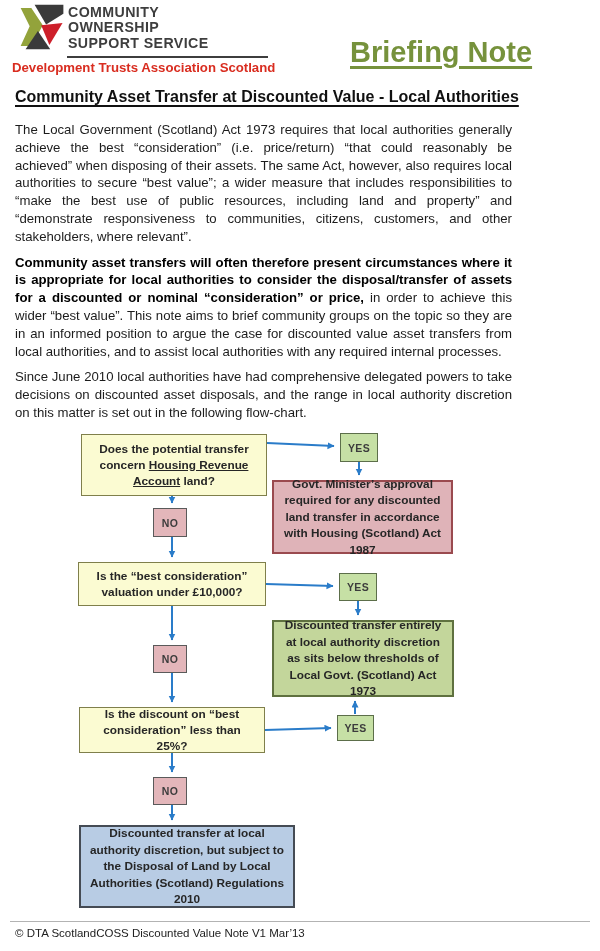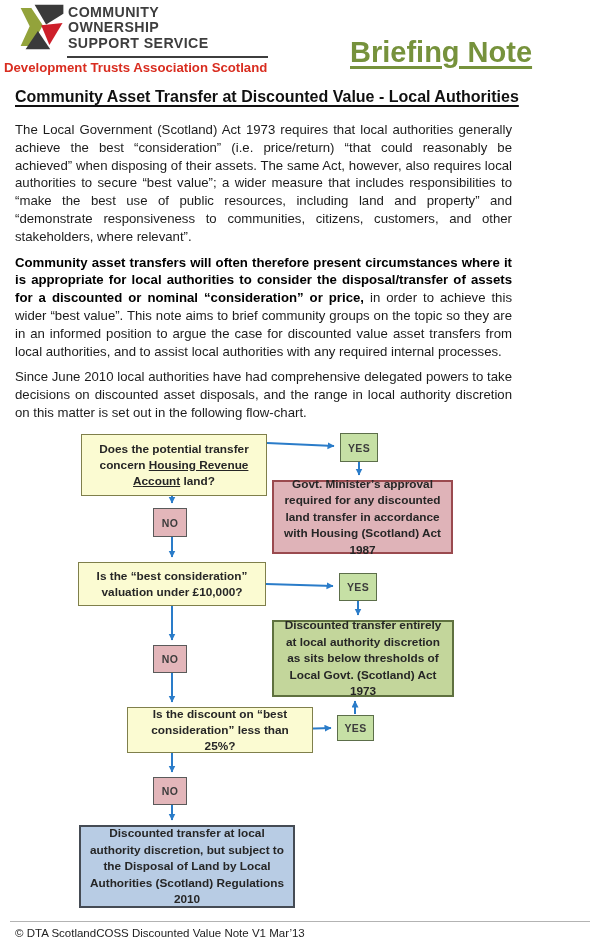--- a/index.html
+++ b/index.html
@@ -4,21 +4,21 @@
 <style>
   html,body{margin:0;padding:0;background:#fff;}
   .page{position:relative;width:600px;height:951px;background:#ffffff;overflow:hidden;
         font-family:"Liberation Sans",sans-serif;color:#1c1c1c;}
 
   
   .logo-svg{position:absolute;left:18px;top:4px;width:48px;height:46px;}
   .coss-name{position:absolute;left:68px;top:5px;font-weight:bold;font-size:14.2px;
              line-height:15.4px;letter-spacing:.4px;color:#3e3e3e;white-space:pre-line;}
   .coss-rule{position:absolute;left:67px;top:56px;width:201px;height:2px;background:#3e3e3e;}
-  .coss-tagline{position:absolute;left:4px;top:60px;font-weight:bold;font-size:13.2px;
+  .coss-tagline{position:absolute;left:12px;top:60px;font-weight:bold;font-size:13.2px;
                 color:var(--tagline-red,#d92d20);}
   .briefing{position:absolute;left:350px;top:36px;font-weight:bold;font-size:29px;
             color:var(--brand-green,#76923c);text-decoration:underline;
             text-decoration-thickness:2.5px;text-underline-offset:4px;}
 
   
   .doc-title{position:absolute;left:15px;top:88px;font-weight:bold;font-size:16px;color:#111;
              text-decoration:underline;text-decoration-thickness:1.8px;text-underline-offset:3px;}
   .body-copy{position:absolute;left:15px;top:121px;width:513px;font-size:13.2px;line-height:17.8px;}
   .body-copy p{margin:0 16px 8px 0;text-align:justify;}
@@ -101,21 +101,21 @@
     </div>
     <div class="box tag yes" style="left:340px;top:23px;width:38px;height:29px;">YES</div>
     <div class="box outcome outcome-pink" style="left:272px;top:70px;width:181px;height:74px;">Govt. Minister’s approval required for any discounted land transfer in accordance with Housing (Scotland) Act 1987</div>
     <div class="box tag no" style="left:153px;top:98px;width:34px;height:29px;">NO</div>
 
     <div class="box q" style="left:78px;top:152px;width:188px;height:44px;">Is the “best consideration” valuation under £10,000?</div>
     <div class="box tag yes" style="left:339px;top:163px;width:38px;height:28px;">YES</div>
     <div class="box outcome outcome-green" style="left:272px;top:210px;width:182px;height:77px;">Discounted transfer entirely at local authority discretion as sits below thresholds of Local Govt. (Scotland) Act 1973</div>
     <div class="box tag no" style="left:153px;top:235px;width:34px;height:28px;">NO</div>
 
-    <div class="box q" style="left:79px;top:297px;width:186px;height:46px;margin-left:48px;">Is the discount on “best consideration” less than 25%?</div>
+    <div class="box q" style="left:79px;top:297px;width:186px;height:46px;">Is the discount on “best consideration” less than 25%?</div>
     <div class="box tag yes" style="left:337px;top:305px;width:37px;height:26px;">YES</div>
     <div class="box tag no" style="left:153px;top:367px;width:34px;height:28px;">NO</div>
     <div class="box outcome outcome-blue" style="left:79px;top:415px;width:216px;height:83px;">Discounted transfer at local authority discretion, but subject to the Disposal of Land by Local Authorities (Scotland) Regulations 2010</div>
   </div>
 
   <div class="footer-rule"></div>
   <div class="footer">
     <span>© DTA Scotland</span>
     <span>COSS Discounted Value Note V1 Mar’13</span>
   </div>

